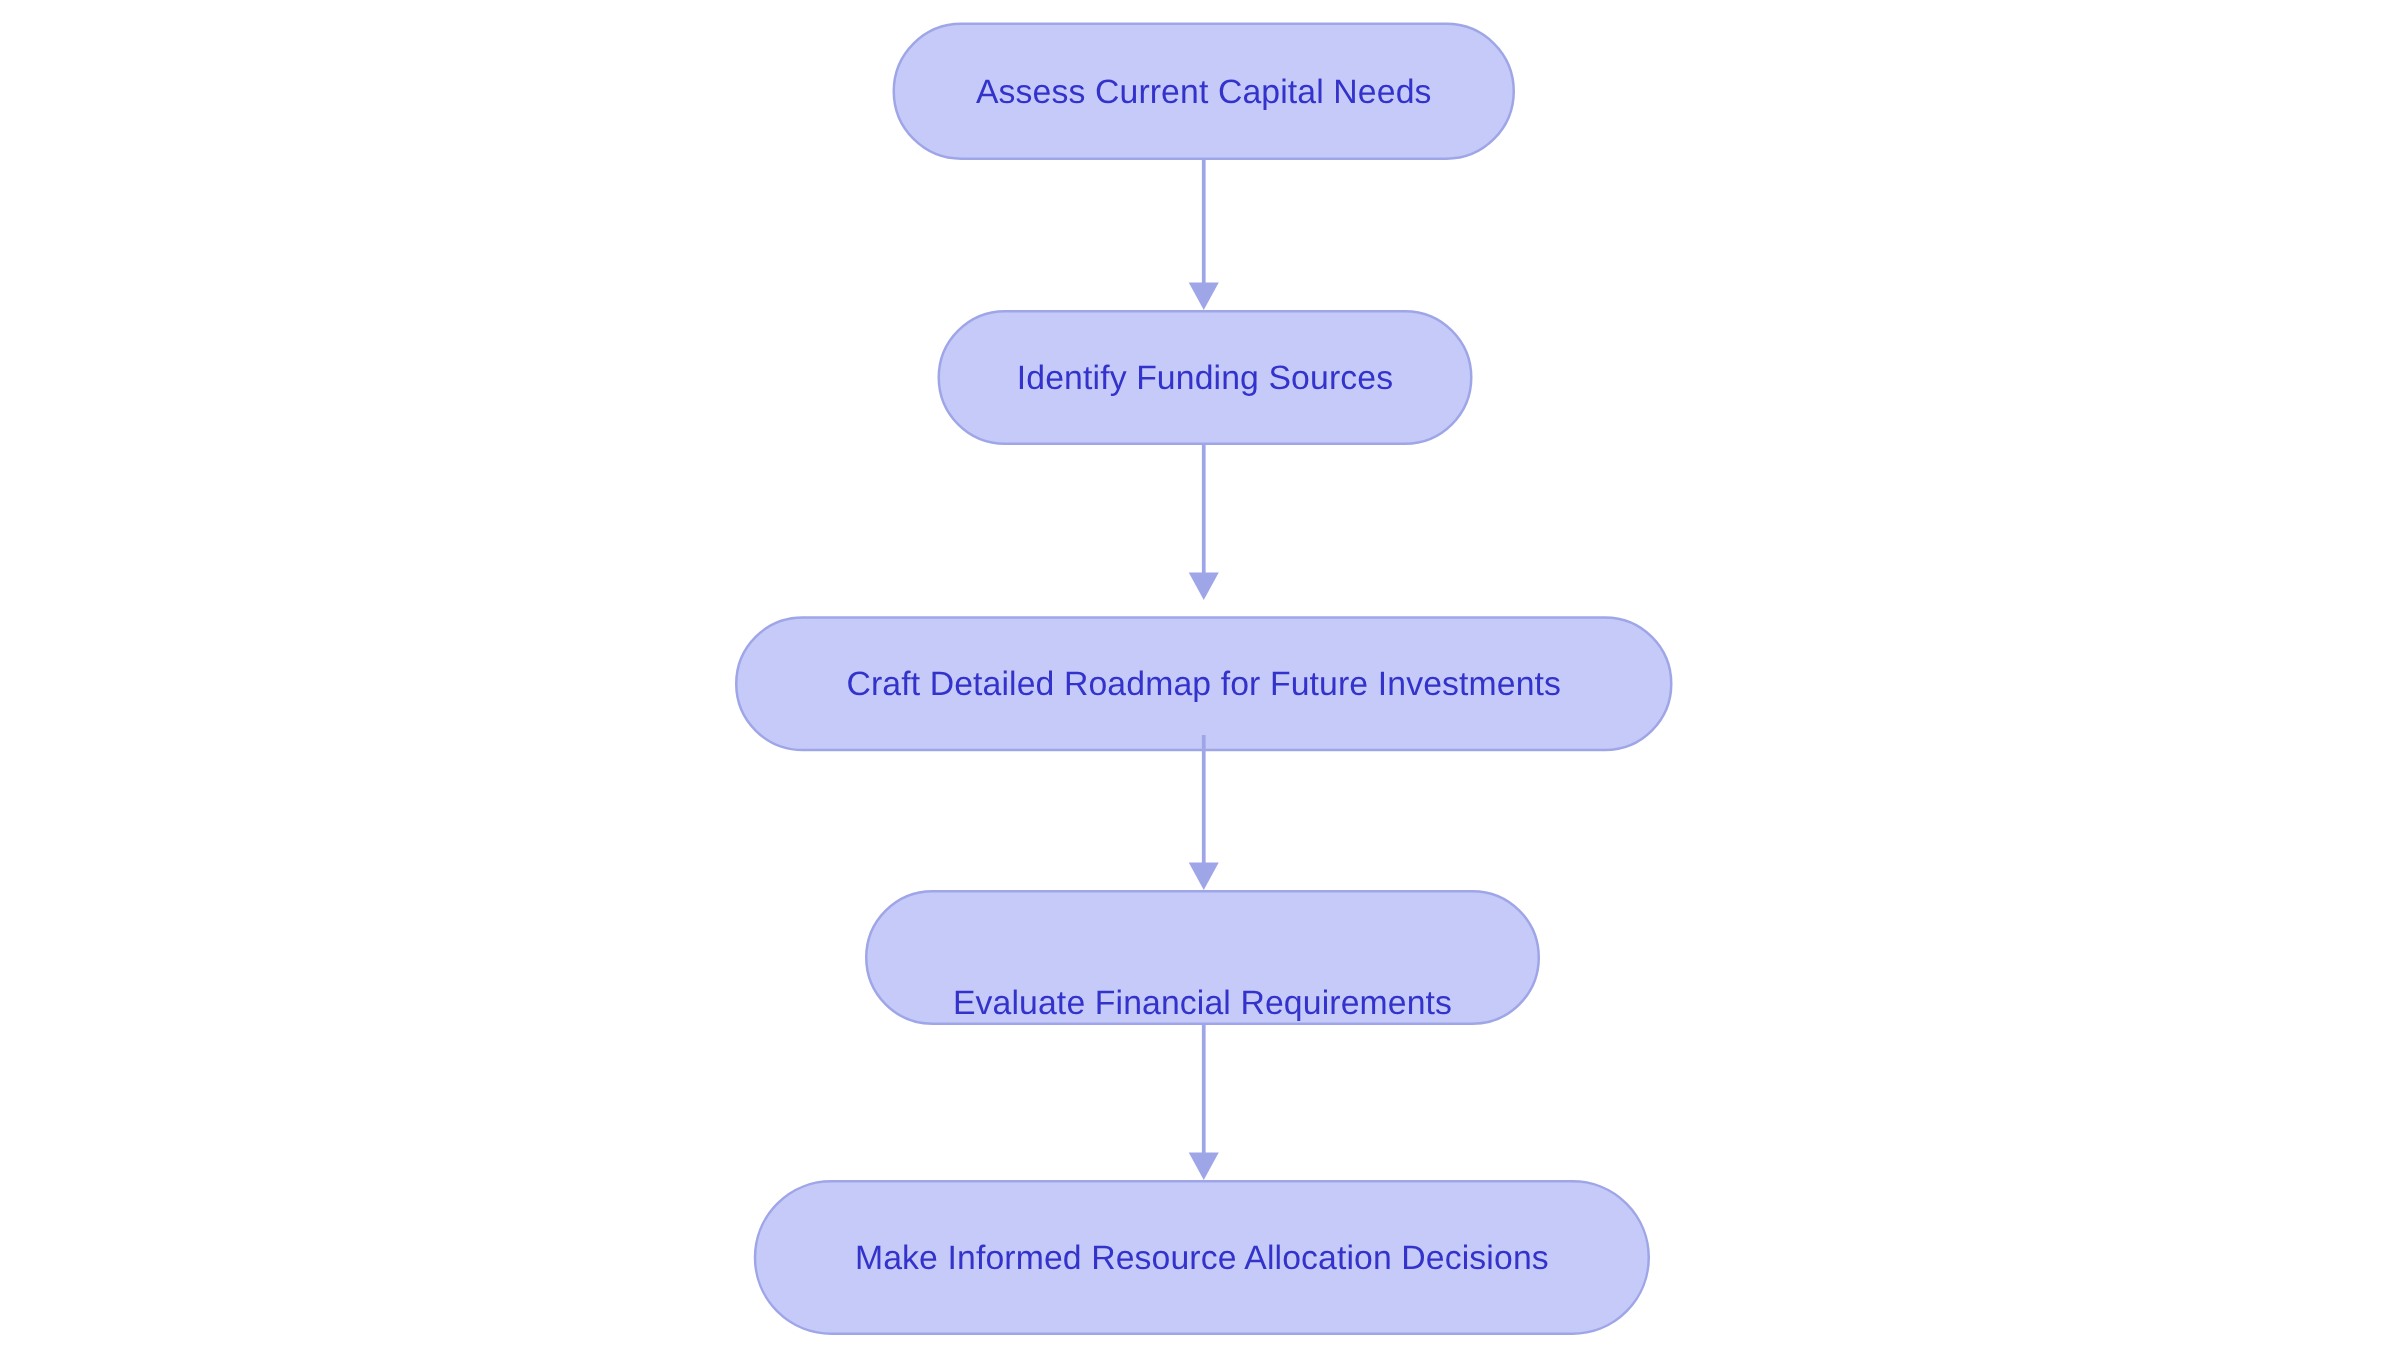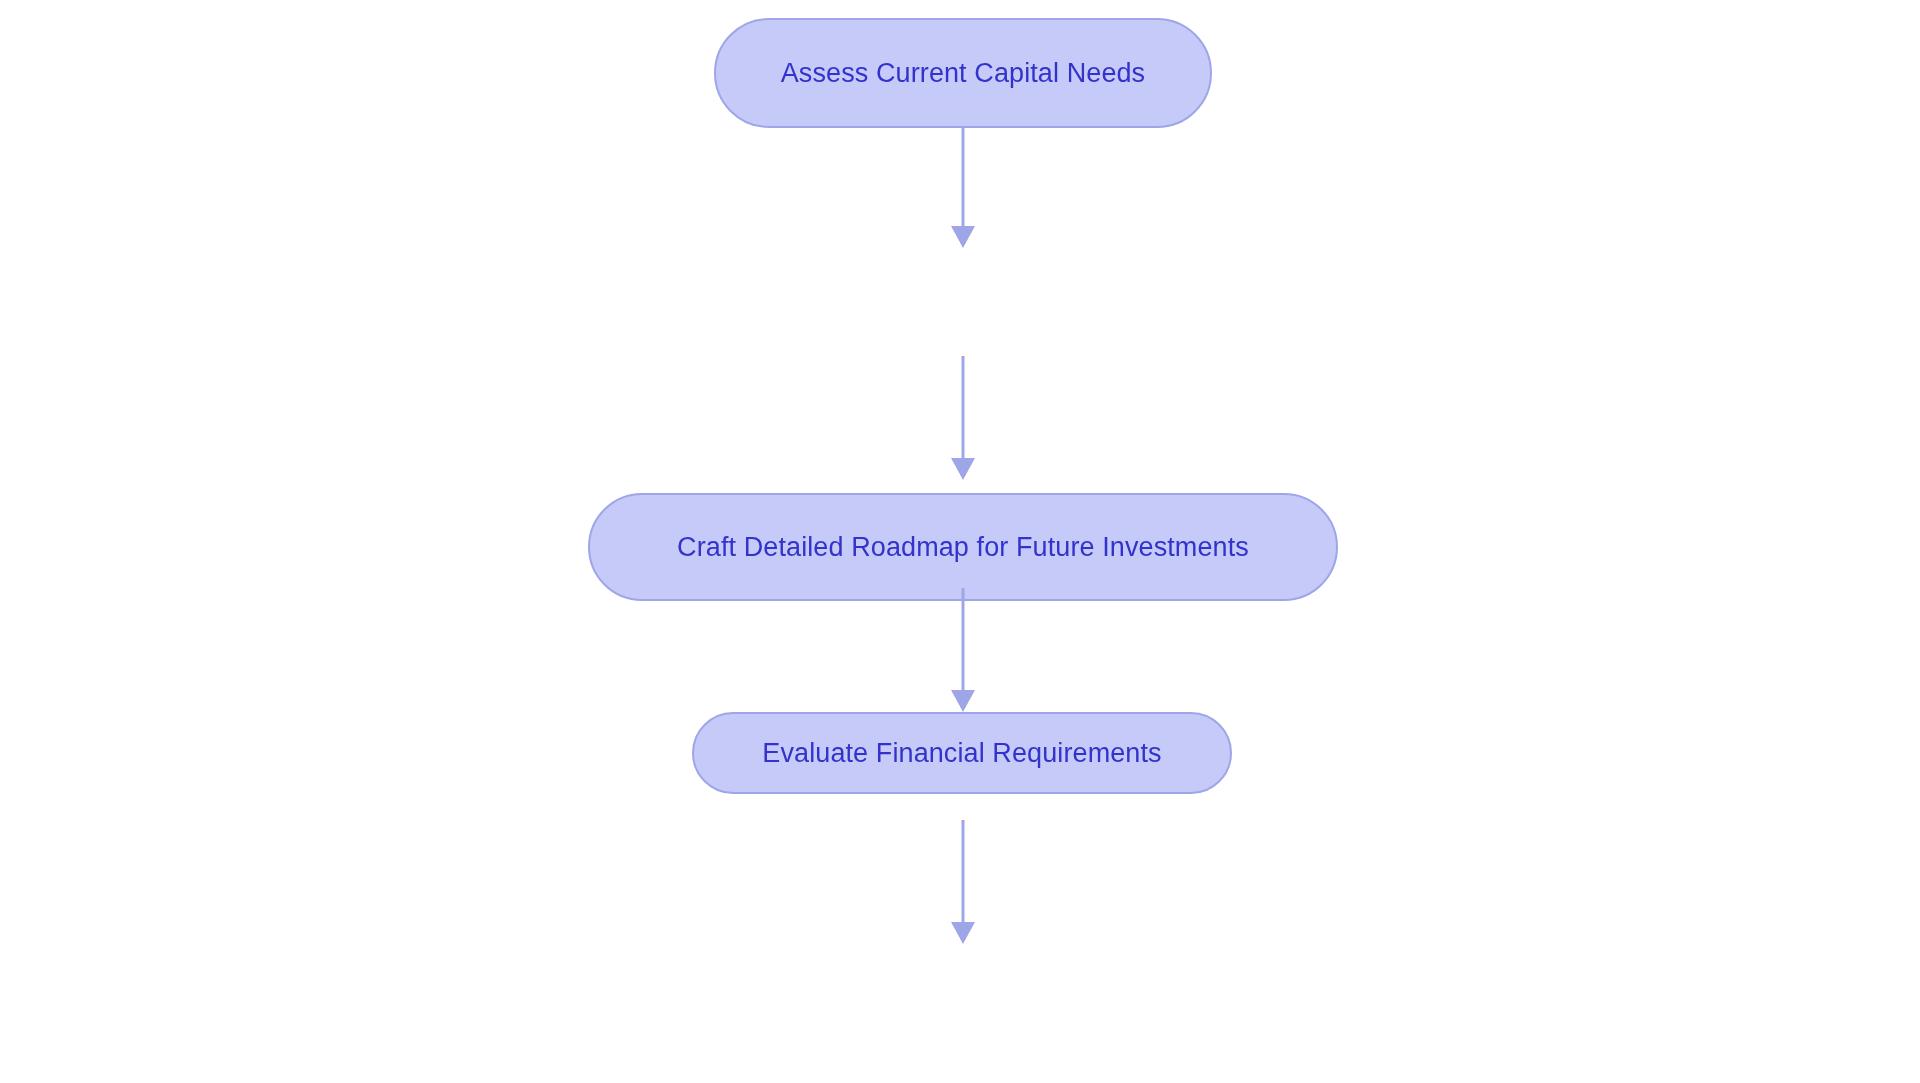--- a/index.html
+++ b/index.html
@@ -47,21 +47,21 @@
 
   .flow-connector {
     position: absolute;
     overflow: visible;
   }
 
   
   #node-1 { left: 714px; top: 18px;   width: 498px; height: 110px; }
   #node-2 { left: 750px; top: 248px;  width: 428px; height: 108px; }
   #node-3 { left: 588px; top: 480px;  width: 750px; height: 108px; margin-top: 13px; }
-  #node-4 { left: 692px; top: 712px;  width: 540px; height: 82px; }
+  #node-4 { left: 692px; top: 712px;  width: 540px; height: 108px; align-items: flex-end; }
   #node-5 { left: 603px; top: 944px;  width: 717px; height: 124px; }
 
   
   #connector-1 { left: 939px; top: 128px; width: 48px; height: 120px; }
   #connector-2 { left: 939px; top: 356px; width: 48px; height: 124px; }
   #connector-3 { left: 939px; top: 588px; width: 48px; height: 124px; }
   #connector-4 { left: 939px; top: 820px; width: 48px; height: 124px; }
 </style>
 </head>
 <body>
@@ -70,20 +70,23 @@
 
   <div class="flow-node" id="node-1">
     <span class="flow-node-label">Assess Current Capital Needs</span>
   </div>
 
   <svg class="flow-connector" id="connector-1" viewBox="0 0 48 120" width="48" height="120">
     <line x1="24" y1="0" x2="24" y2="100" stroke="#9fa6e8" stroke-width="3"></line>
     <polygon points="12,98 36,98 24,120" fill="#9fa6e8"></polygon>
   </svg>
 
+  <div class="flow-node" id="node-2">
+    <span class="flow-node-label">Identify Funding Sources</span>
+  </div>
 
   <svg class="flow-connector" id="connector-2" viewBox="0 0 48 124" width="48" height="124">
     <line x1="24" y1="0" x2="24" y2="104" stroke="#9fa6e8" stroke-width="3"></line>
     <polygon points="12,102 36,102 24,124" fill="#9fa6e8"></polygon>
   </svg>
 
   <div class="flow-node" id="node-3">
     <span class="flow-node-label">Craft Detailed Roadmap for Future Investments</span>
   </div>
 
@@ -94,14 +97,17 @@
 
   <div class="flow-node" id="node-4">
     <span class="flow-node-label">Evaluate Financial Requirements</span>
   </div>
 
   <svg class="flow-connector" id="connector-4" viewBox="0 0 48 124" width="48" height="124">
     <line x1="24" y1="0" x2="24" y2="104" stroke="#9fa6e8" stroke-width="3"></line>
     <polygon points="12,102 36,102 24,124" fill="#9fa6e8"></polygon>
   </svg>
 
+  <div class="flow-node" id="node-5">
+    <span class="flow-node-label">Make Informed Resource Allocation Decisions</span>
+  </div>
 
 </div>
 
 </body></html>

